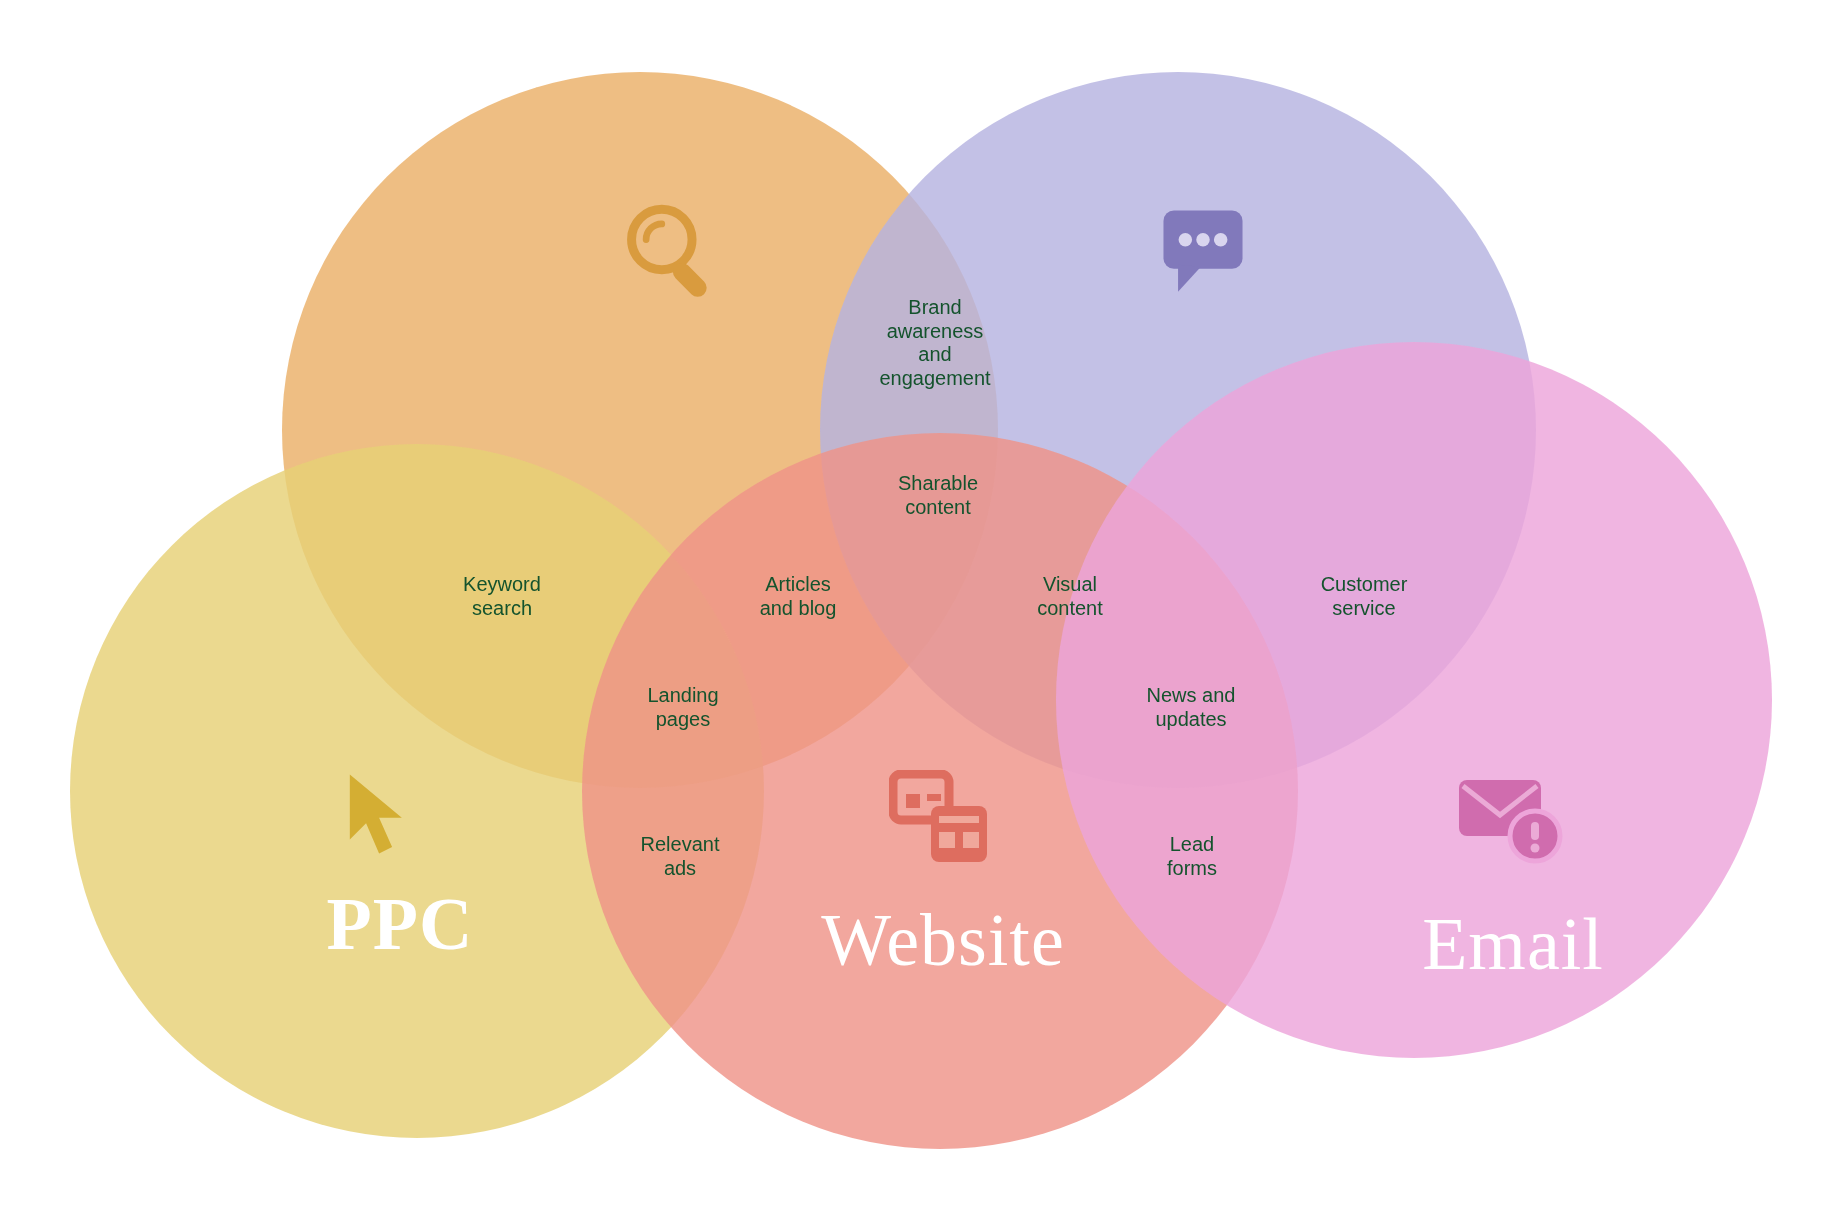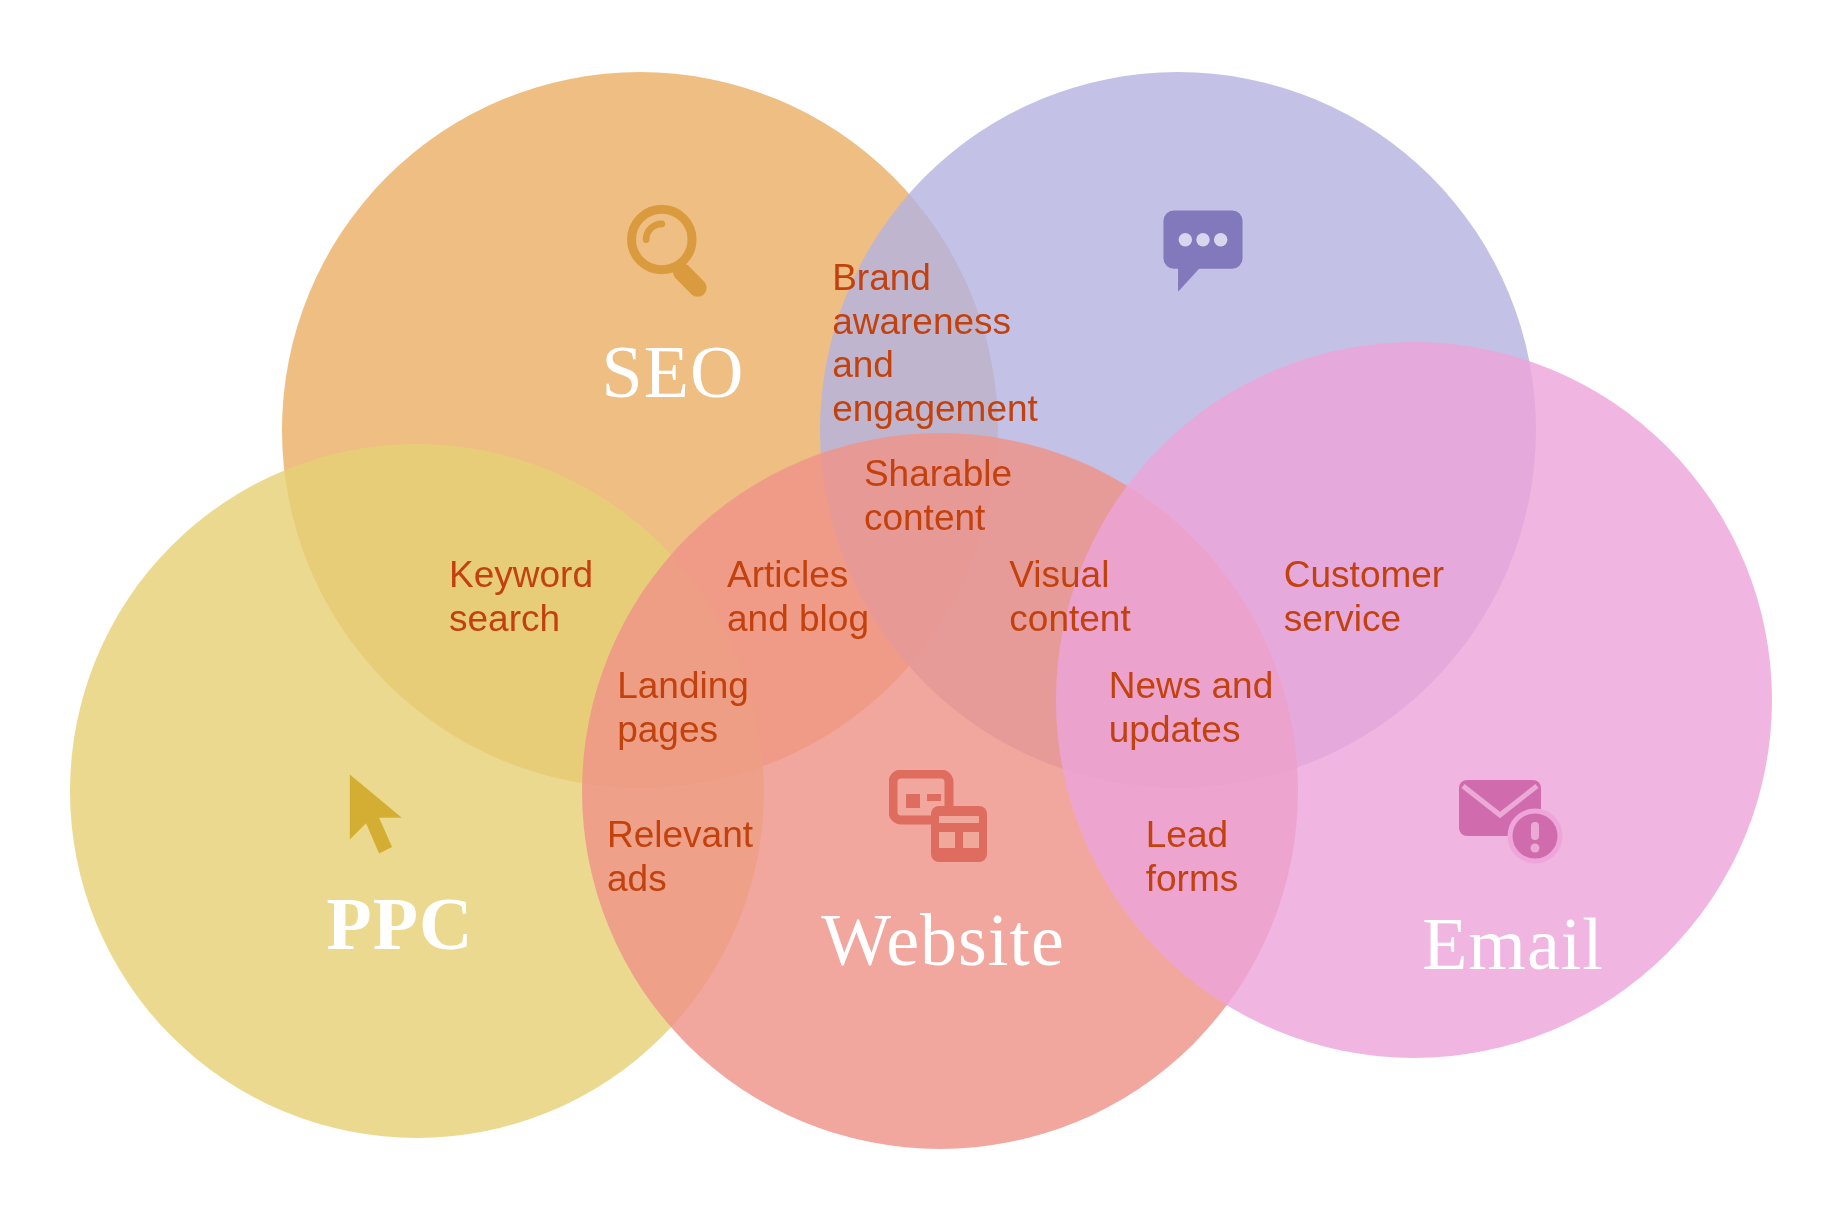--- a/index.html
+++ b/index.html
@@ -24,24 +24,25 @@
     text-align:center;
     white-space:nowrap;
     transform:translate(-50%,-50%);
     letter-spacing:1px;
   }
   .main-label.sz-big{font-size:74px;}
 
   
   .inter-label{
     position:absolute;
-    color:#c2410c;
+    color:#14532d;
     font-family:"Liberation Sans", sans-serif;
-    font-size:37px;
+    font-size:20px;
     line-height:1.18;
+    text-align:center;
     transform:translate(-50%,-50%);
     white-space:pre-line;
   }
 
   .icon{
     position:absolute;
     transform:translate(-50%,-50%);
   }
 </style>
 </head>
@@ -100,33 +101,32 @@
     <div class="icon" id="icon-email" style="left: 1510px; top: 820px;">
       <svg width="110" height="96" viewBox="0 0 110 96">
         <rect x="4" y="10" width="82" height="56" rx="8" fill="#d06cae"></rect>
         <path d="M8 16 L45 45 L82 16" fill="none" stroke="#ebaad6" stroke-width="5"></path>
         <circle cx="80" cy="66" r="25" fill="#d06cae" stroke="#eda5da" stroke-width="5"></circle>
         <rect x="76" y="52" width="8" height="18" rx="4" fill="#ebaad6"></rect>
         <circle cx="80" cy="78" r="4.5" fill="#ebaad6"></circle>
       </svg>
     </div>
 
-    <div class="main-label sz-big" id="lbl-seo" style="left: 673px; top: 372px;">SEO</div>
     <div class="main-label sz-big" id="lbl-ppc" style="left: 400px; top: 924px; font-weight: bold;">PPC</div>
     <div class="main-label sz-big" id="lbl-website" style="left: 943px; top: 924px; margin-top: 16px;">Website</div>
     <div class="main-label sz-big" id="lbl-email" style="left: 1513px; top: 944px;">Email</div>
 
     <div id="inter-host">
         <div class="inter-label" style="left: 935px; top: 343px;">Brand
 awareness
 and
 engagement</div>
         <div class="inter-label" style="left: 938px; top: 496px;">Sharable
 content</div>
-        <div class="inter-label" style="left: 502px; top: 597px; margin-left: 19px;">Keyword
+        <div class="inter-label" style="left: 502px; top: 597px;">Keyword
 search</div>
         <div class="inter-label" style="left: 798px; top: 597px;">Articles
 and blog</div>
         <div class="inter-label" style="left: 1070px; top: 597px;">Visual
 content</div>
         <div class="inter-label" style="left: 1364px; top: 597px;">Customer
 service</div>
         <div class="inter-label" style="left: 683px; top: 708px;">Landing
 pages</div>
         <div class="inter-label" style="left: 1191px; top: 708px;">News and

